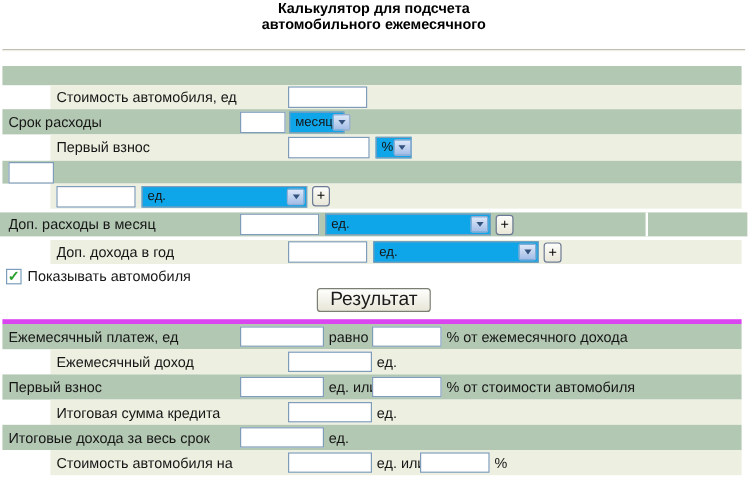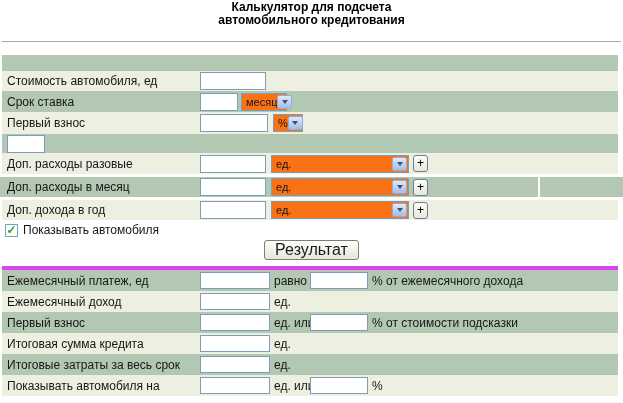--- a/index.html
+++ b/index.html
@@ -7,31 +7,31 @@
   .page {
     width: 623px; height: 403px; background: #fff; overflow: hidden;
     font-family: "Liberation Sans", sans-serif; font-size: 12px; color: #161616;
     position: relative;
   }
   .title { padding-top: 1px; text-align: center; font-weight: bold; font-size: 12px; line-height: 13px; color: #000; }
   .hr { margin: 14px 2px 0 2px; height: 2px; border-top: 1px solid #b2ae9f; border-bottom: 1px solid #faf9f4; }
   .form-table { margin: 12px 5px 0 2px; }
   .row { display: flex; align-items: center; padding-left: 5px; }
   .green { background: #b3c8b3; }
-  .light { background: #edefe0; }
+  .light { background: #edefe0; margin-left: 40px; }
   .h16{height:16px}.h19{height:19px}.h20{height:20px}.h21{height:21px}.h22{height:22px}
   .gap3 { height: 3px; background: #fff; }
   .lbl { flex: 0 0 193px; width: 193px; white-space: nowrap; overflow: hidden; }
   .txt {
     height: 18px; border: 1px solid #7f9db9; background: #fff;
     font-family: "Liberation Sans", sans-serif; font-size: 11px; padding: 1px 2px;
   }
   .w66{width:66px}.w68{width:68px}.w38{width:38px}.w70{width:70px}.w58{width:58px}
   .sel {
-    height: 18px; border: 1px solid #7f9db9; background: #f97316;
+    height: 18px; border: 1px solid #7f9db9; background: #0ea5e9;
     display: inline-flex; align-items: center; justify-content: space-between;
     padding-left: 4px; cursor: default;
   }
   .sel-w46{width:46px; margin-left:3px}
   .sel-w30{width:30px; margin-left:5px}
   .sel-w138{width:138px; margin-left:5px}
   .sel-text { font-size: 11px; white-space: nowrap; }
   .sel-arrow {
     width: 15px; height: 14px; margin-right: 1px; border-radius: 2px;
     background: linear-gradient(#dfe8f8, #a3bde7); border: 1px solid #96add1;
@@ -65,35 +65,35 @@
   .unit { margin-left: 4px; white-space: nowrap; }
   .u-fixed { flex: 0 0 36px; width: 36px; margin-left: 4px; white-space: nowrap; overflow: visible; }
 </style>
 </head>
 <body>
 
 <div class="page">
 
   <div class="title">
     <div>Калькулятор для подсчета</div>
-    <div>автомобильного кредитования</div>
+    <div>автомобильного ежемесячного</div>
   </div>
 
   <div class="hr"></div>
 
   <div class="form-table">
     <div class="row green h16"></div>
 
     <div class="row light h20">
       <span class="lbl">Стоимость автомобиля, ед</span>
       <input type="text" class="txt w66" style="">
     </div>
 
     <div class="row green h21">
-      <span class="lbl">Срок ставка</span>
+      <span class="lbl">Срок расходы</span>
       <input type="text" class="txt w38" style="">
       <span class="sel sel-w46">
         <span class="sel-text">месяц</span>
         <span class="sel-arrow">
             <span class="chev"></span>
           </span>
       </span>
     </div>
 
     <div class="row light h22">
@@ -105,21 +105,20 @@
             <span class="chev"></span>
           </span>
       </span>
     </div>
 
     <div class="row green h19">
       <input type="text" class="txt w38" style="">
     </div>
 
     <div class="row light h21">
-      <span class="lbl">Доп. расходы разовые</span>
       <input type="text" class="txt w66" style="">
       <span class="sel sel-w138">
         <span class="sel-text">ед.</span>
         <span class="sel-arrow">
             <span class="chev"></span>
           </span>
       </span>
       <button class="plus-btn">+</button>
     </div>
 
@@ -178,37 +177,37 @@
       <span class="lbl">Ежемесячный доход</span>
       <input type="text" class="txt w70" style="">
       <span class="unit">ед.</span>
     </div>
 
     <div class="row green h21">
       <span class="lbl">Первый взнос</span>
       <input type="text" class="txt w70" style="">
       <span class="u-fixed">ед. или</span>
       <input type="text" class="txt w58" style="">
-      <span class="unit">% от стоимости подсказки</span>
+      <span class="unit">% от стоимости автомобиля</span>
     </div>
 
     <div class="row light h21">
       <span class="lbl">Итоговая сумма кредита</span>
       <input type="text" class="txt w70" style="">
       <span class="unit">ед.</span>
     </div>
 
     <div class="row green h21">
-      <span class="lbl">Итоговые затраты за весь срок</span>
+      <span class="lbl">Итоговые дохода за весь срок</span>
       <input type="text" class="txt w70" style="">
       <span class="unit">ед.</span>
     </div>
 
     <div class="row light h21">
-      <span class="lbl">Показывать автомобиля на</span>
+      <span class="lbl">Стоимость автомобиля на</span>
       <input type="text" class="txt w70" style="">
       <span class="u-fixed">ед. или</span>
       <input type="text" class="txt w58" style="">
       <span class="unit">%</span>
     </div>
 
   </div>
 
 </div>
 

